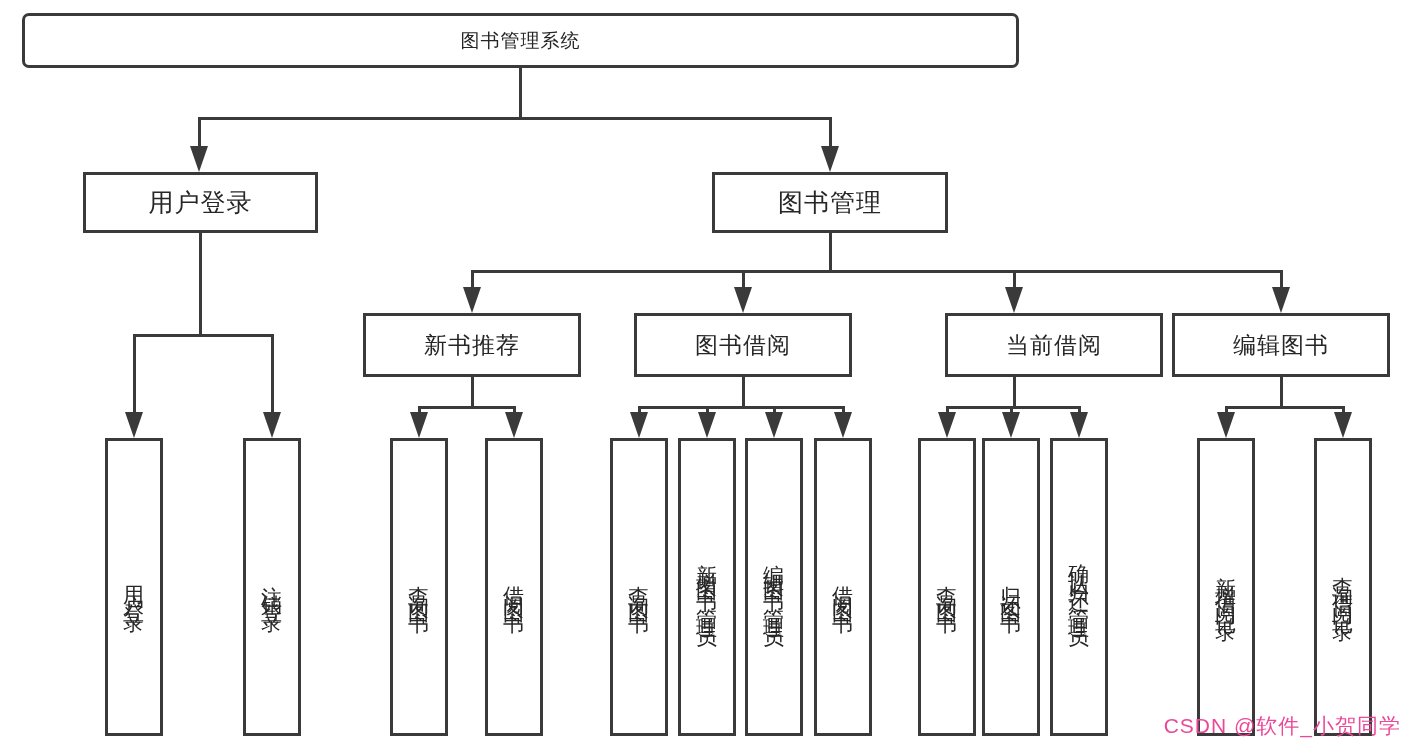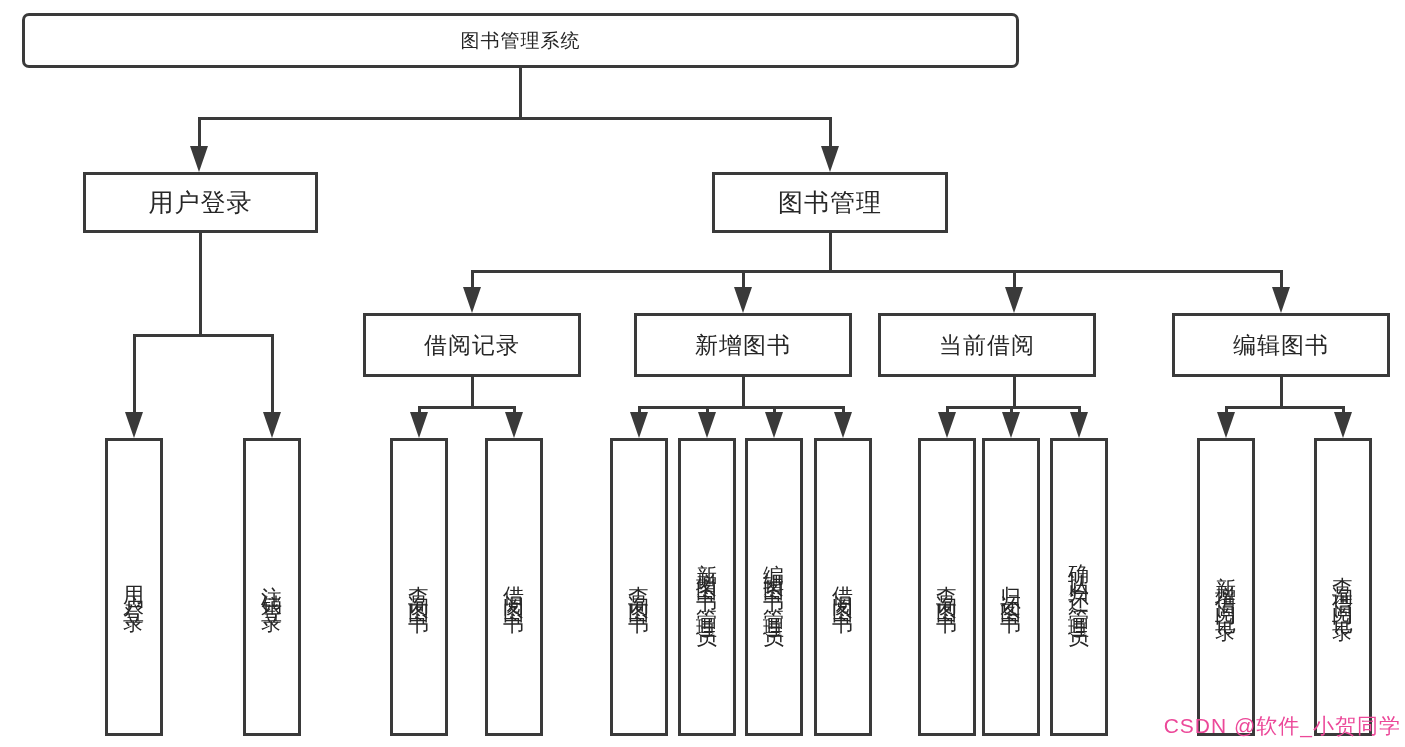--- a/index.html
+++ b/index.html
@@ -72,26 +72,26 @@
   <div class="vline" style="left:471px;top:270px;height:19px;"></div>
   <div class="arr" style="left:463px;top:287px;"></div>
   <div class="vline" style="left:742px;top:270px;height:19px;"></div>
   <div class="arr" style="left:734px;top:287px;"></div>
   <div class="vline" style="left:1013px;top:270px;height:19px;"></div>
   <div class="arr" style="left:1005px;top:287px;"></div>
   <div class="vline" style="left:1280px;top:270px;height:19px;"></div>
   <div class="arr" style="left:1272px;top:287px;"></div>
 
   <div class="box l3-box" style="left:363px;top:313px;width:218px;height:64px;">
-    <span>借阅记录</span>
+    <span>新书推荐</span>
   </div>
   <div class="box l3-box" style="left:634px;top:313px;width:218px;height:64px;">
-    <span>新增图书</span>
+    <span>图书借阅</span>
   </div>
-  <div class="box l3-box" style="left:878px;top:313px;width:218px;height:64px;">
+  <div class="box l3-box" style="left:945px;top:313px;width:218px;height:64px;">
     <span>当前借阅</span>
   </div>
   <div class="box l3-box" style="left:1172px;top:313px;width:218px;height:64px;">
     <span>编辑图书</span>
   </div>
 
   <div class="vline" style="left:471px;top:377px;height:32px;"></div>
   <div class="hline" style="left:418px;top:406px;width:98px;"></div>
   <div class="vline" style="left:418px;top:406px;height:8px;"></div>
   <div class="arr" style="left:410px;top:412px;"></div>

